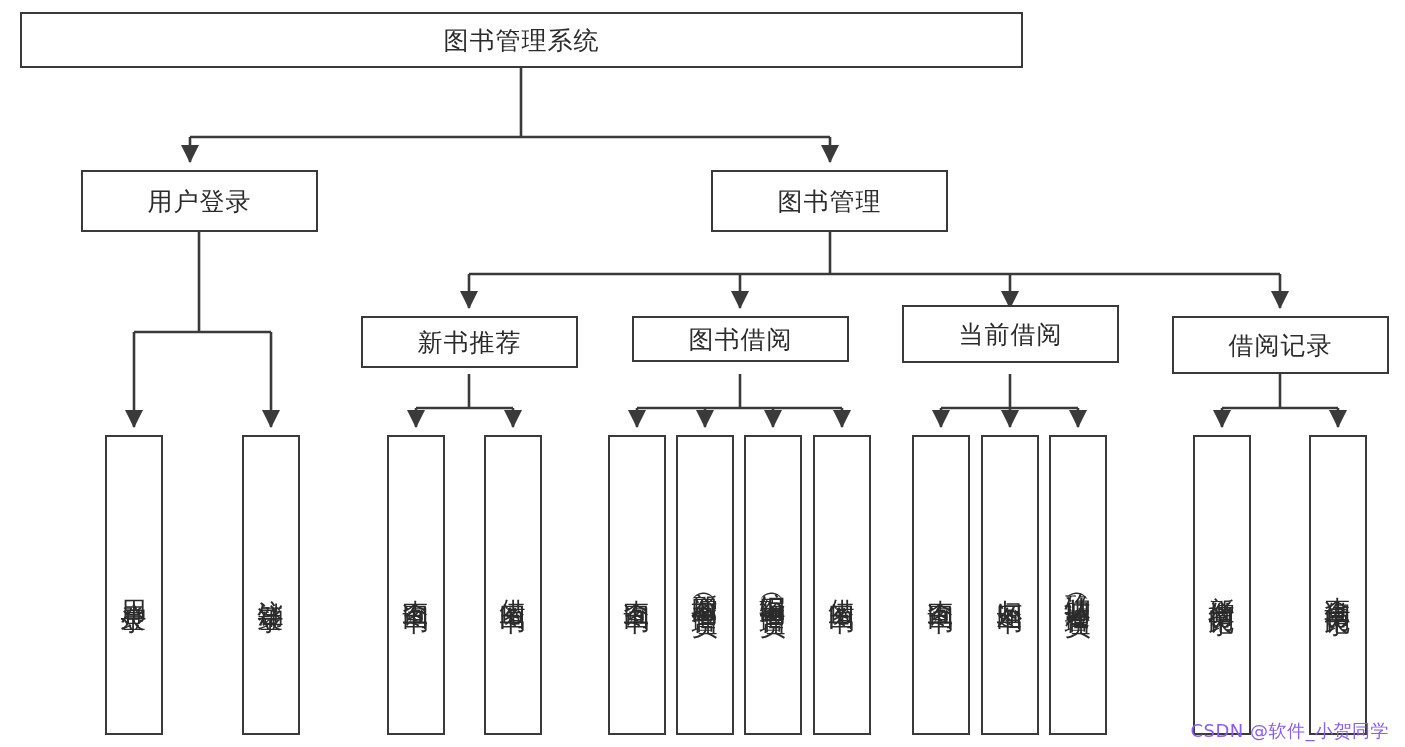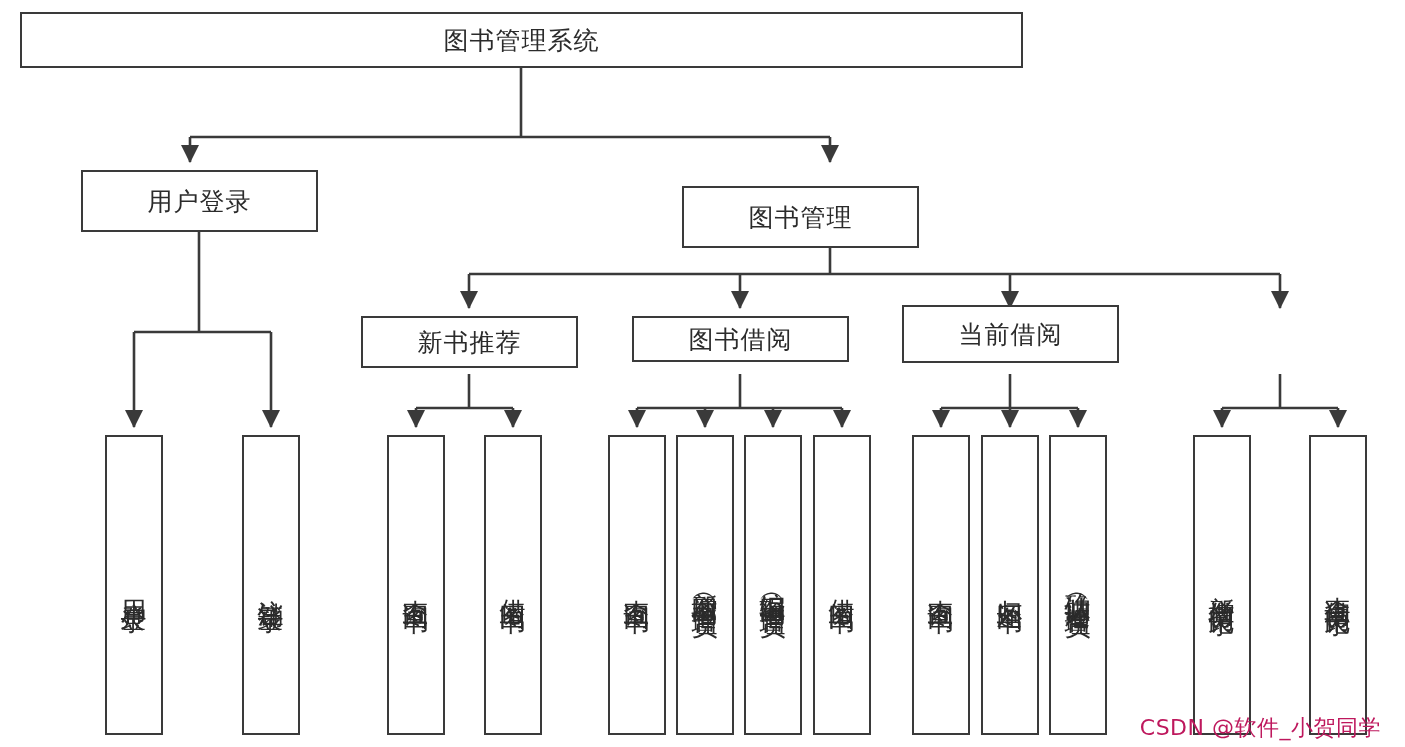--- a/index.html
+++ b/index.html
@@ -51,23 +51,23 @@
     writing-mode:vertical-rl;
     text-orientation:upright;
     font-size:26px;
     line-height:1.08;
     letter-spacing:3px;
     white-space:normal;
     max-height:292px;
   }
   #watermark{
     position:absolute;
-    right:24px;bottom:4px;
-    font-size:22px;
-    color:#be185d;
+    right:16px;bottom:4px;
+    font-size:18px;
+    color:#8b5cf6;
     letter-spacing:0.5px;
     white-space:nowrap;
     font-family:"DejaVu Sans","Liberation Sans",sans-serif;
   }
 </style>
 </head>
 <body>
 
 <div id="diagram">
 
@@ -121,32 +121,35 @@
     </g>
   </svg>
 
   <div class="node horiz root" style="left:20px;top:12px;width:1003px;height:56px;">
     <span class="lbl">图书管理系统</span>
   </div>
 
   <div class="node horiz" style="left:81px;top:170px;width:237px;height:62px;">
     <span class="lbl">用户登录</span>
   </div>
-  <div class="node horiz" style="left:682px;top:170px;width:237px;height:62px;margin-top:16px;">
+  <div class="node horiz" style="left:711px;top:170px;width:237px;height:62px;">
     <span class="lbl">图书管理</span>
   </div>
 
   <div class="node horiz" style="left:361px;top:316px;width:217px;height:52px;">
     <span class="lbl">新书推荐</span>
   </div>
   <div class="node horiz" style="left:632px;top:316px;width:217px;height:46px;">
     <span class="lbl">图书借阅</span>
   </div>
   <div class="node horiz" style="left:902px;top:305px;width:217px;height:58px;">
     <span class="lbl">当前借阅</span>
+  </div>
+  <div class="node horiz" style="left:1172px;top:316px;width:217px;height:58px;">
+    <span class="lbl">借阅记录</span>
   </div>
 
   <div class="node vert" style="left:105px;top:435px;width:58px;height:300px;">
     <span class="lbl">用户登录</span>
   </div>
   <div class="node vert" style="left:242px;top:435px;width:58px;height:300px;">
     <span class="lbl">注销登录</span>
   </div>
 
   <div class="node vert" style="left:387px;top:435px;width:58px;height:300px;">

